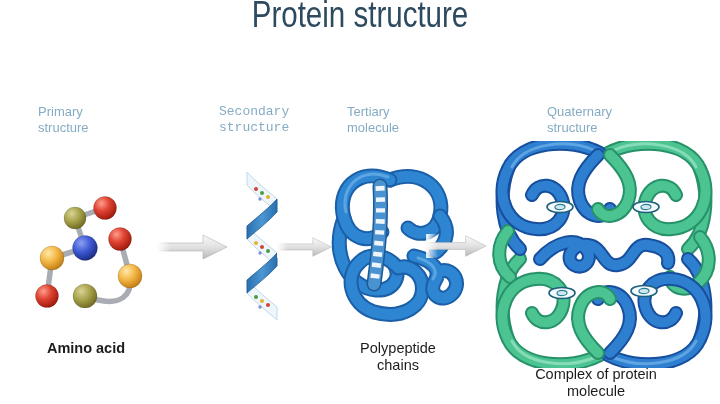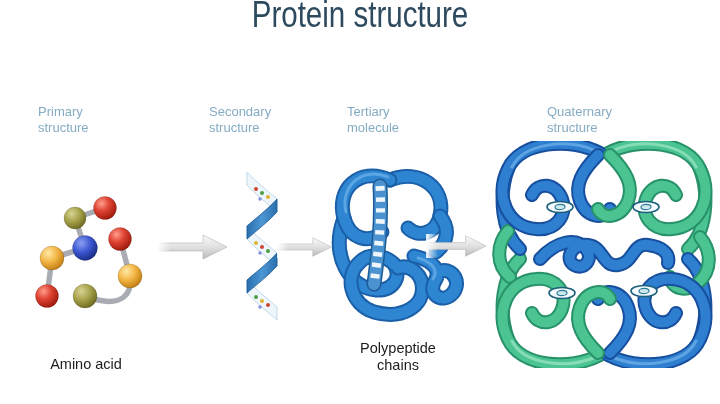--- a/index.html
+++ b/index.html
@@ -46,21 +46,21 @@
 </style>
 </head>
 <body>
 
 <div class="canvas">
 
   <div class="abs title">Protein structure</div>
 
   <div class="abs col-header" style="left:38px;">Primary
 structure</div>
-  <div class="abs col-header" style="left:209px;">Secondary
+  <div class="abs col-header" style="left:219px;font-family:Liberation Mono, monospace;">Secondary
 structure</div>
   <div class="abs col-header" style="left:347px;">Tertiary
 molecule</div>
   <div class="abs col-header" style="left:547px;">Quaternary
 structure</div>
 
   <svg class="abs" style="left:30px;top:186px;" width="130" height="130" viewBox="0 0 130 130">
     <defs>
       <radialGradient id="gRed" cx="35%" cy="30%" r="75%">
         <stop offset="0%" stop-color="#ff9d8c"></stop>
@@ -244,17 +244,19 @@
   </svg>
   <svg class="abs" style="left:277px;top:236px;" width="56" height="22" viewBox="0 0 72 28">
     <polygon points="0,10 46,10 46,2 70,14 46,26 46,18 0,18" fill="url(#aGrad)" stroke="#b0b0b0" stroke-width="0.6"></polygon>
     <rect x="0" y="0" width="14" height="28" fill="url(#aFade)"></rect>
   </svg>
   <svg class="abs" style="left:426px;top:234px;" width="62" height="24" viewBox="0 0 72 28">
     <polygon points="0,10 46,10 46,2 70,14 46,26 46,18 0,18" fill="url(#aGrad)" stroke="#b0b0b0" stroke-width="0.6"></polygon>
     <rect x="0" y="0" width="14" height="28" fill="url(#aFade)"></rect>
   </svg>
 
-  <div class="abs caption" style="left:16px;top:356px;width:140px;">Amino acid</div>
+  <div class="abs caption" style="left:16px;top:340px;width:140px;font-weight:bold;">Amino acid</div>
   <div class="abs caption" style="left:328px;top:340px;width:140px;text-align:center;">Polypeptide
 chains</div>
+  <div class="abs caption" style="left:516px;top:366px;width:160px;">Complex of protein
+molecule</div>
 
 </div>
 
 </body></html>

